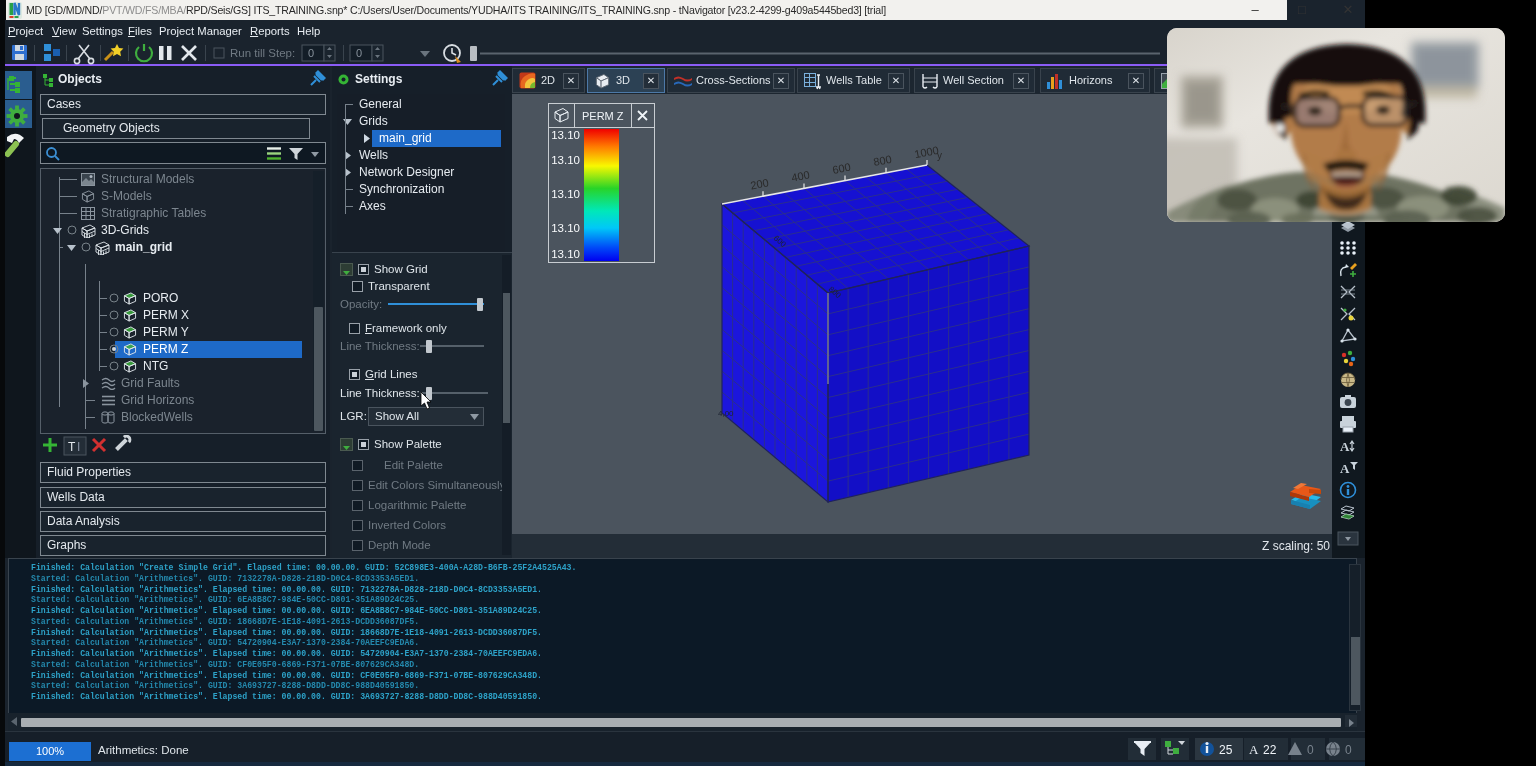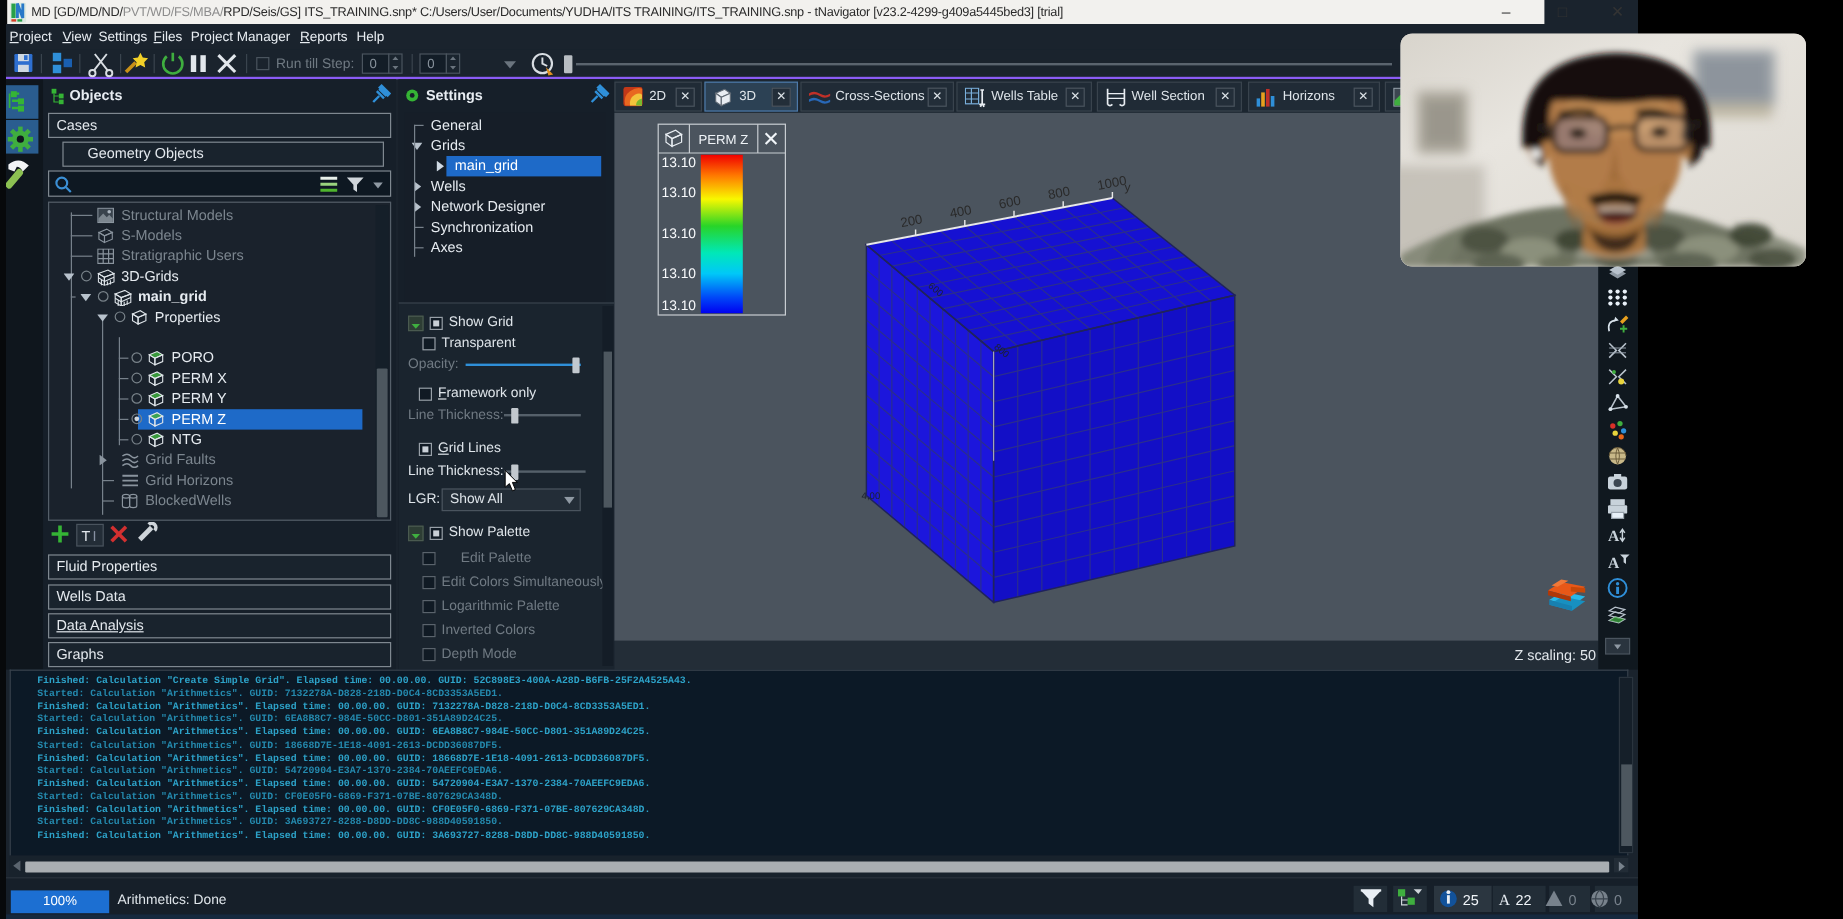--- a/index.html
+++ b/index.html
@@ -200,21 +200,21 @@
         <rect x="7" y="5" width="4" height="4" fill="#35b435"></rect>
         <rect x="7" y="10" width="4" height="4" fill="#35b435"></rect>
       <path d="M3,5 v7 h4 M3,7 h4" stroke="#35b435" fill="none"></path>
     </svg>
     <div class="phead" style="left:22px;top:6px;">Objects</div>
     <svg class="abs" style="left:272px;top:4px" width="18" height="18" viewBox="0 0 18 18">
       <path d="M3,15 L8,10 M8,4 l6,6 M6,6 l6,6" stroke="#2f8fd8" stroke-width="2"></path>
       <path d="M7,3 l8,8 3,-3 -8,-8z" fill="#2f8fd8"></path>
     </svg>
     <div class="bar" style="left:4px;top:28px;width:286px;">Cases</div>
-    <div class="bar" style="left:16px;top:52px;width:268px;padding-left:20px;">Geometry Objects</div>
+    <div class="bar" style="left:6px;top:52px;width:268px;padding-left:20px;">Geometry Objects</div>
 
     <div class="abs" style="left:4px;top:76px;width:286px;height:22px;background:#0e1822;border:1px solid #7f8890;">
       <svg class="abs" style="left:4px;top:3px" width="16" height="16" viewBox="0 0 16 16">
         <circle cx="6.5" cy="6.5" r="4.5" fill="none" stroke="#3b8fd4" stroke-width="1.8"></circle>
         <line x1="10" y1="10" x2="14" y2="14" stroke="#3b8fd4" stroke-width="1.8"></line>
       </svg>
       <svg class="abs" style="left:224px;top:2px" width="60" height="18" viewBox="0 0 60 18">
         <g stroke-width="2.4">
             <line x1="2" y1="3.5" x2="16" y2="3.5" stroke="#e8f0ea"></line>
             <line x1="2" y1="8.5" x2="16" y2="8.5" stroke="#9ad47e"></line>
@@ -247,21 +247,21 @@
             </g>
           </svg>
           <div class="tlabel dim" style="left:60px;top:1px">S-Models</div>
         </div>
         <div class="trow" style="top:36px">
           <div class="gline" style="left:18px;top:8px;width:18px;height:1px"></div>
           <svg class="abs" style="left:40px;top:2px" width="14" height="13" viewBox="0 0 14 13">
             <rect x="0.5" y="0.5" width="13" height="12" fill="none" stroke="#8a949e"></rect>
             <path d="M0.5,4.5 h13 M0.5,8.5 h13 M5,0.5 v12 M9.5,0.5 v12" stroke="#8a949e"></path>
           </svg>
-          <div class="tlabel dim" style="left:60px;top:1px">Stratigraphic Users</div>
+          <div class="tlabel dim" style="left:60px;top:1px">Stratigraphic Tables</div>
         </div>
         <div class="trow" style="top:53px">
           <svg class="abs" style="left:12px;top:4px" width="9" height="9" viewBox="0 0 9 9">
             <path d="M0,2 h9 l-4.5,6z" fill="#b8c2cc"></path>
           </svg>
           <svg class="abs" style="left:26px;top:3px" width="10" height="10" viewBox="0 0 10 10">
             <circle cx="5" cy="5" r="4" fill="none" stroke="#788289"></circle>
           </svg>
           <svg class="abs" style="left:40px;top:2px" width="15" height="14" viewBox="0 0 15 14">
             <g fill="none" stroke="#dfe5ea" stroke-width="0.9">
@@ -283,36 +283,20 @@
           </svg>
           <svg class="abs" style="left:54px;top:2px" width="15" height="14" viewBox="0 0 15 14">
             <g fill="none" stroke="#dfe5ea" stroke-width="0.9">
               <polygon points="1,4 9,1 14,4 6,7"></polygon>
               <polygon points="1,4 6,7 6,14 1,11"></polygon>
               <polygon points="6,7 14,4 14,11 6,14"></polygon>
               <path d="M3.5,9 v5 M1,7.5 l5,3 M8.5,10.5 v3.5 M11,9.5 v3.5 M6,10.5 l8,-3.5"></path>
             </g>
           </svg>
           <div class="tlabel" style="left:74px;top:1px;font-weight:bold">main_grid</div>
-        </div>
-        <div class="trow" style="top:87px">
-          <svg class="abs" style="left:40px;top:4px" width="9" height="9" viewBox="0 0 9 9">
-            <path d="M0,2 h9 l-4.5,6z" fill="#b8c2cc"></path>
-          </svg>
-          <svg class="abs" style="left:54px;top:3px" width="10" height="10" viewBox="0 0 10 10">
-            <circle cx="5" cy="5" r="4" fill="none" stroke="#788289"></circle>
-          </svg>
-          <svg class="abs" style="left:68px;top:2px" width="14" height="13" viewBox="0 0 14 14">
-            <g fill="none" stroke="#dfe5ea" stroke-width="1">
-              <polygon points="1,4 8,1 13,4 6,7"></polygon>
-              <polygon points="1,4 6,7 6,13 1,10"></polygon>
-              <polygon points="6,7 13,4 13,10 6,13"></polygon>
-            </g>
-          </svg>
-          <div class="tlabel" style="left:88px;top:1px">Properties</div>
         </div>
         <div class="trow" style="top:121px">
           <div class="gline" style="left:58px;top:8px;width:8px;height:1px"></div>
           <svg class="abs" style="left:68px;top:3px" width="10" height="10" viewBox="0 0 10 10">
             <circle cx="5" cy="5" r="4" fill="none" stroke="#788289"></circle>
           </svg>
           <svg class="abs" style="left:82px;top:2px" width="14" height="13" viewBox="0 0 14 14">
             <polygon points="1,4 8,1 13,4 6,7" fill="#3fae3f" opacity="0.85"></polygon>
             <g fill="none" stroke="#dfe5ea" stroke-width="1">
               <polygon points="1,4 8,1 13,4 6,7"></polygon>
@@ -436,21 +420,21 @@
           <line x1="53" y1="4" x2="65" y2="16"></line>
           <line x1="65" y1="4" x2="53" y2="16"></line>
         </g>
       <g transform="translate(80,11) rotate(45)" fill="#cfd5da">
           <rect x="-2" y="-9" width="4" height="14"></rect>
           <path d="M-5,-9 a5,5 0 1,1 10,0 l-3,0 a2,2 0 1,0 -4,0z"></path>
         </g>
     </svg>
     <div class="bar" style="left:4px;top:396px;width:286px;">Fluid Properties</div>
     <div class="bar" style="left:4px;top:421px;width:286px;">Wells Data</div>
-    <div class="bar" style="left:4px;top:445px;width:286px;text-decoration:underline;">Data Analysis</div>
+    <div class="bar" style="left:4px;top:445px;width:286px;">Data Analysis</div>
     <div class="bar" style="left:4px;top:469px;width:286px;">Graphs</div>
   </div>
 
   <div id="settings">
     <svg class="abs" style="left:5px;top:7px" width="13" height="13" viewBox="0 0 13 13">
       <circle cx="6.5" cy="6.5" r="5" fill="#35b435"></circle>
         <circle cx="6.5" cy="6.5" r="2" fill="#161f29"></circle>
     </svg>
     <div class="phead" style="left:23px;top:6px;">Settings</div>
     <svg class="abs" style="left:158px;top:4px" width="18" height="18" viewBox="0 0 18 18">

